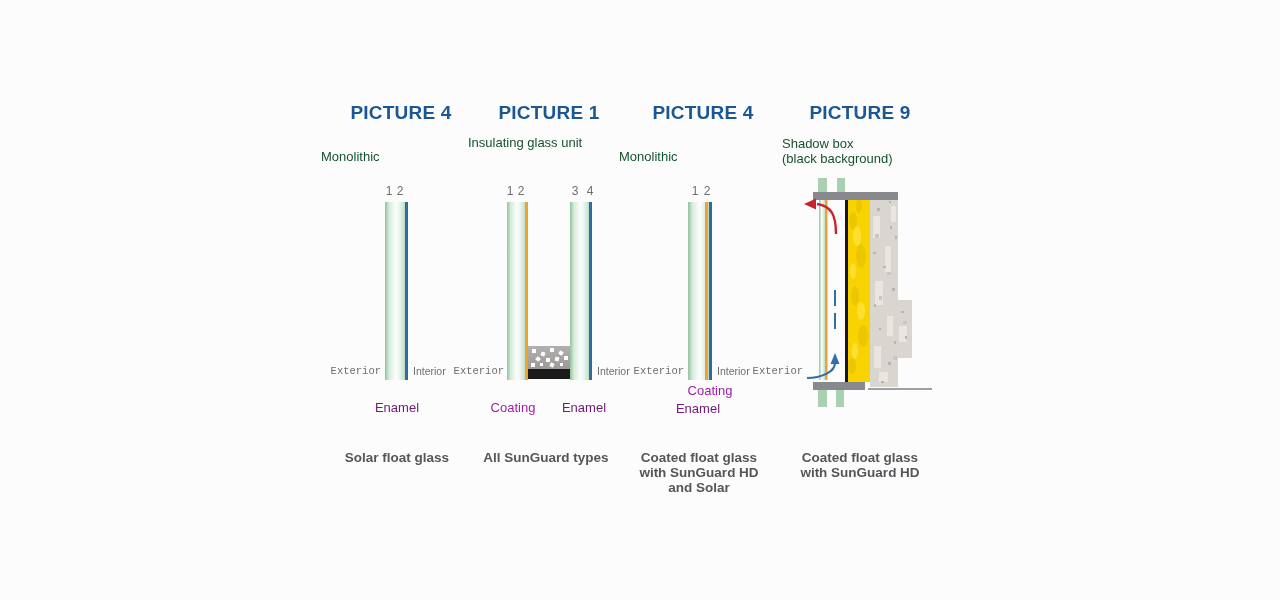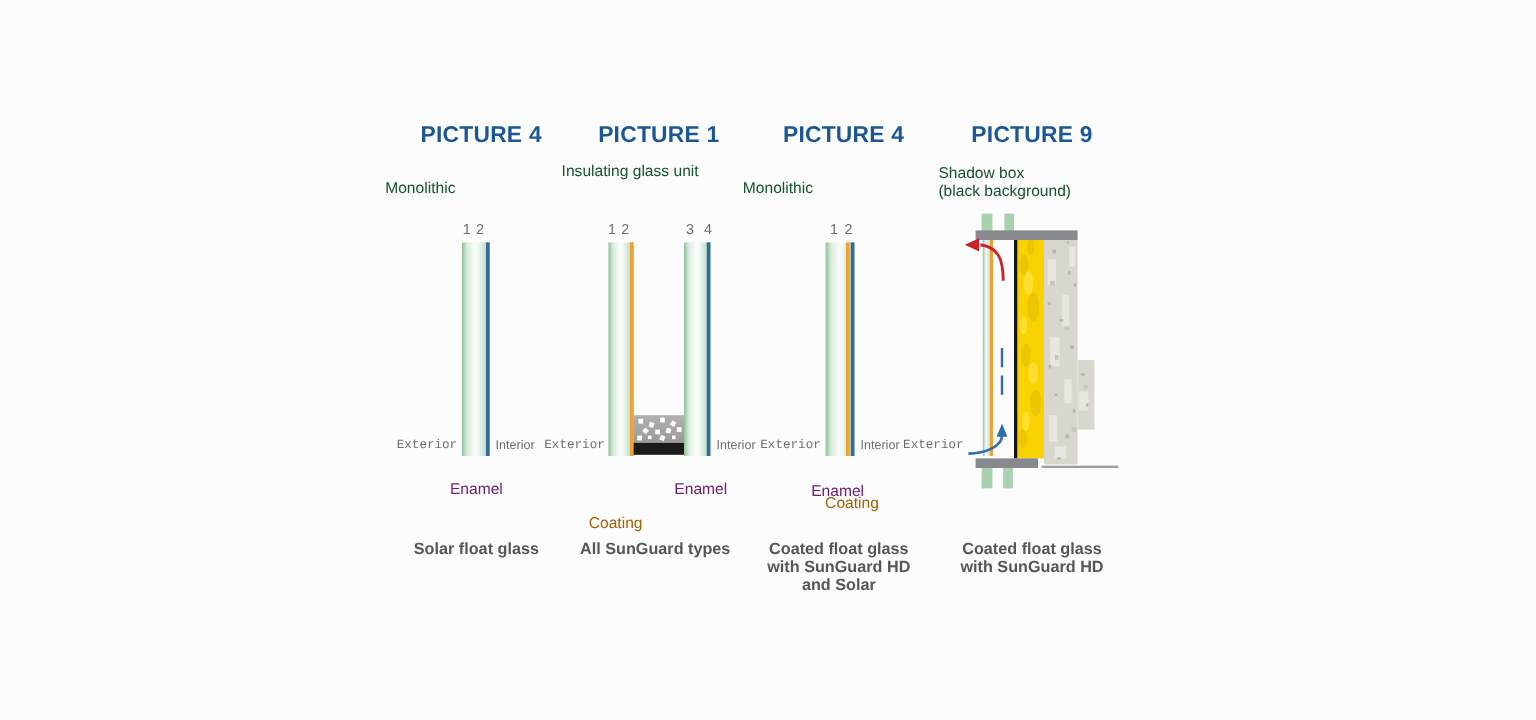--- a/index.html
+++ b/index.html
@@ -13,21 +13,21 @@
     letter-spacing:.2px;white-space:nowrap;
   }
   .pic-sub{
     font-size:13px;color:#14532d;text-align:left;line-height:14.5px;
     white-space:pre-line;
   }
   .num{font-size:12px;color:#6d6e71;text-align:center;width:10px;}
   .side-label{font-size:10.5px;color:#6d6e71;white-space:nowrap;}
   .side-label.right-align{text-align:right;font-family:Liberation Mono, monospace;}
   .layer-label{font-size:13px;color:#701a75;text-align:center;width:120px;}
-  .layer-label.orange{color:#a16207;margin-top:28px;}
+  .layer-label.orange{color:#a21caf;}
   .caption{
     font-size:13.5px;font-weight:700;color:#54565a;text-align:center;
     width:170px;line-height:15px;white-space:pre-line;
   }
   .pane{
     position:absolute;top:202px;height:178px;
     background:linear-gradient(90deg,#8ec29b 0%,#d7ebdc 18%,#fbfdfb 46%,#f2f9f4 58%,#cbe5d2 80%,#9fcaa8 100%);
   }
   .vline{position:absolute;top:0;height:100%;}
   .blue-line{background:#2f6b9e;width:3px;right:0;}

